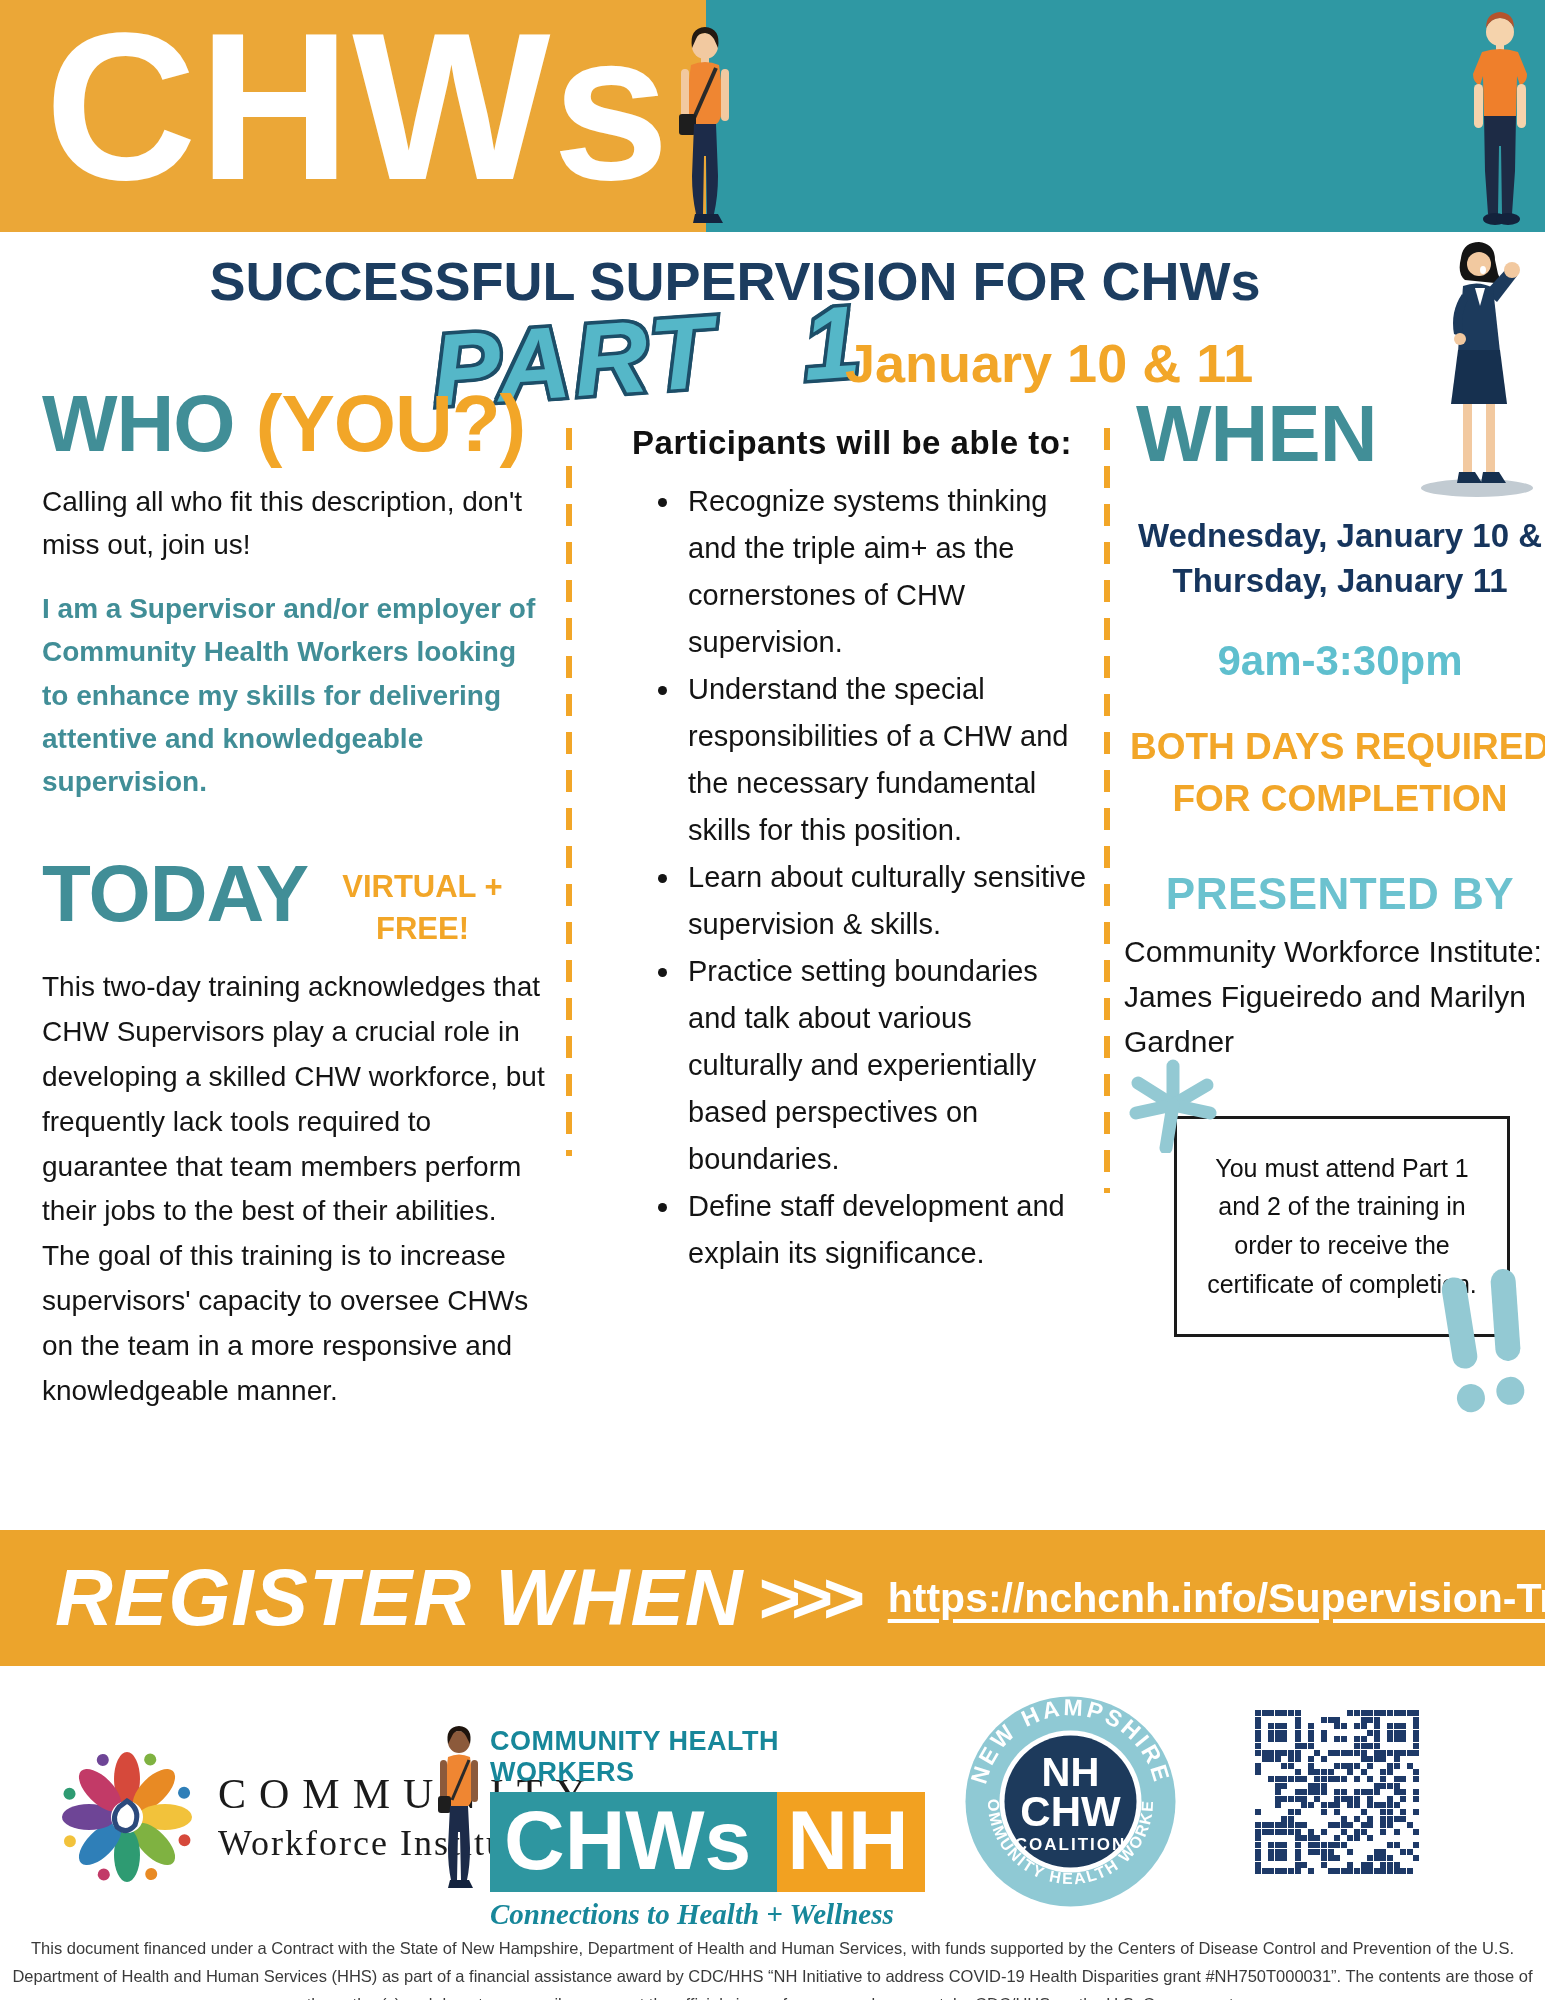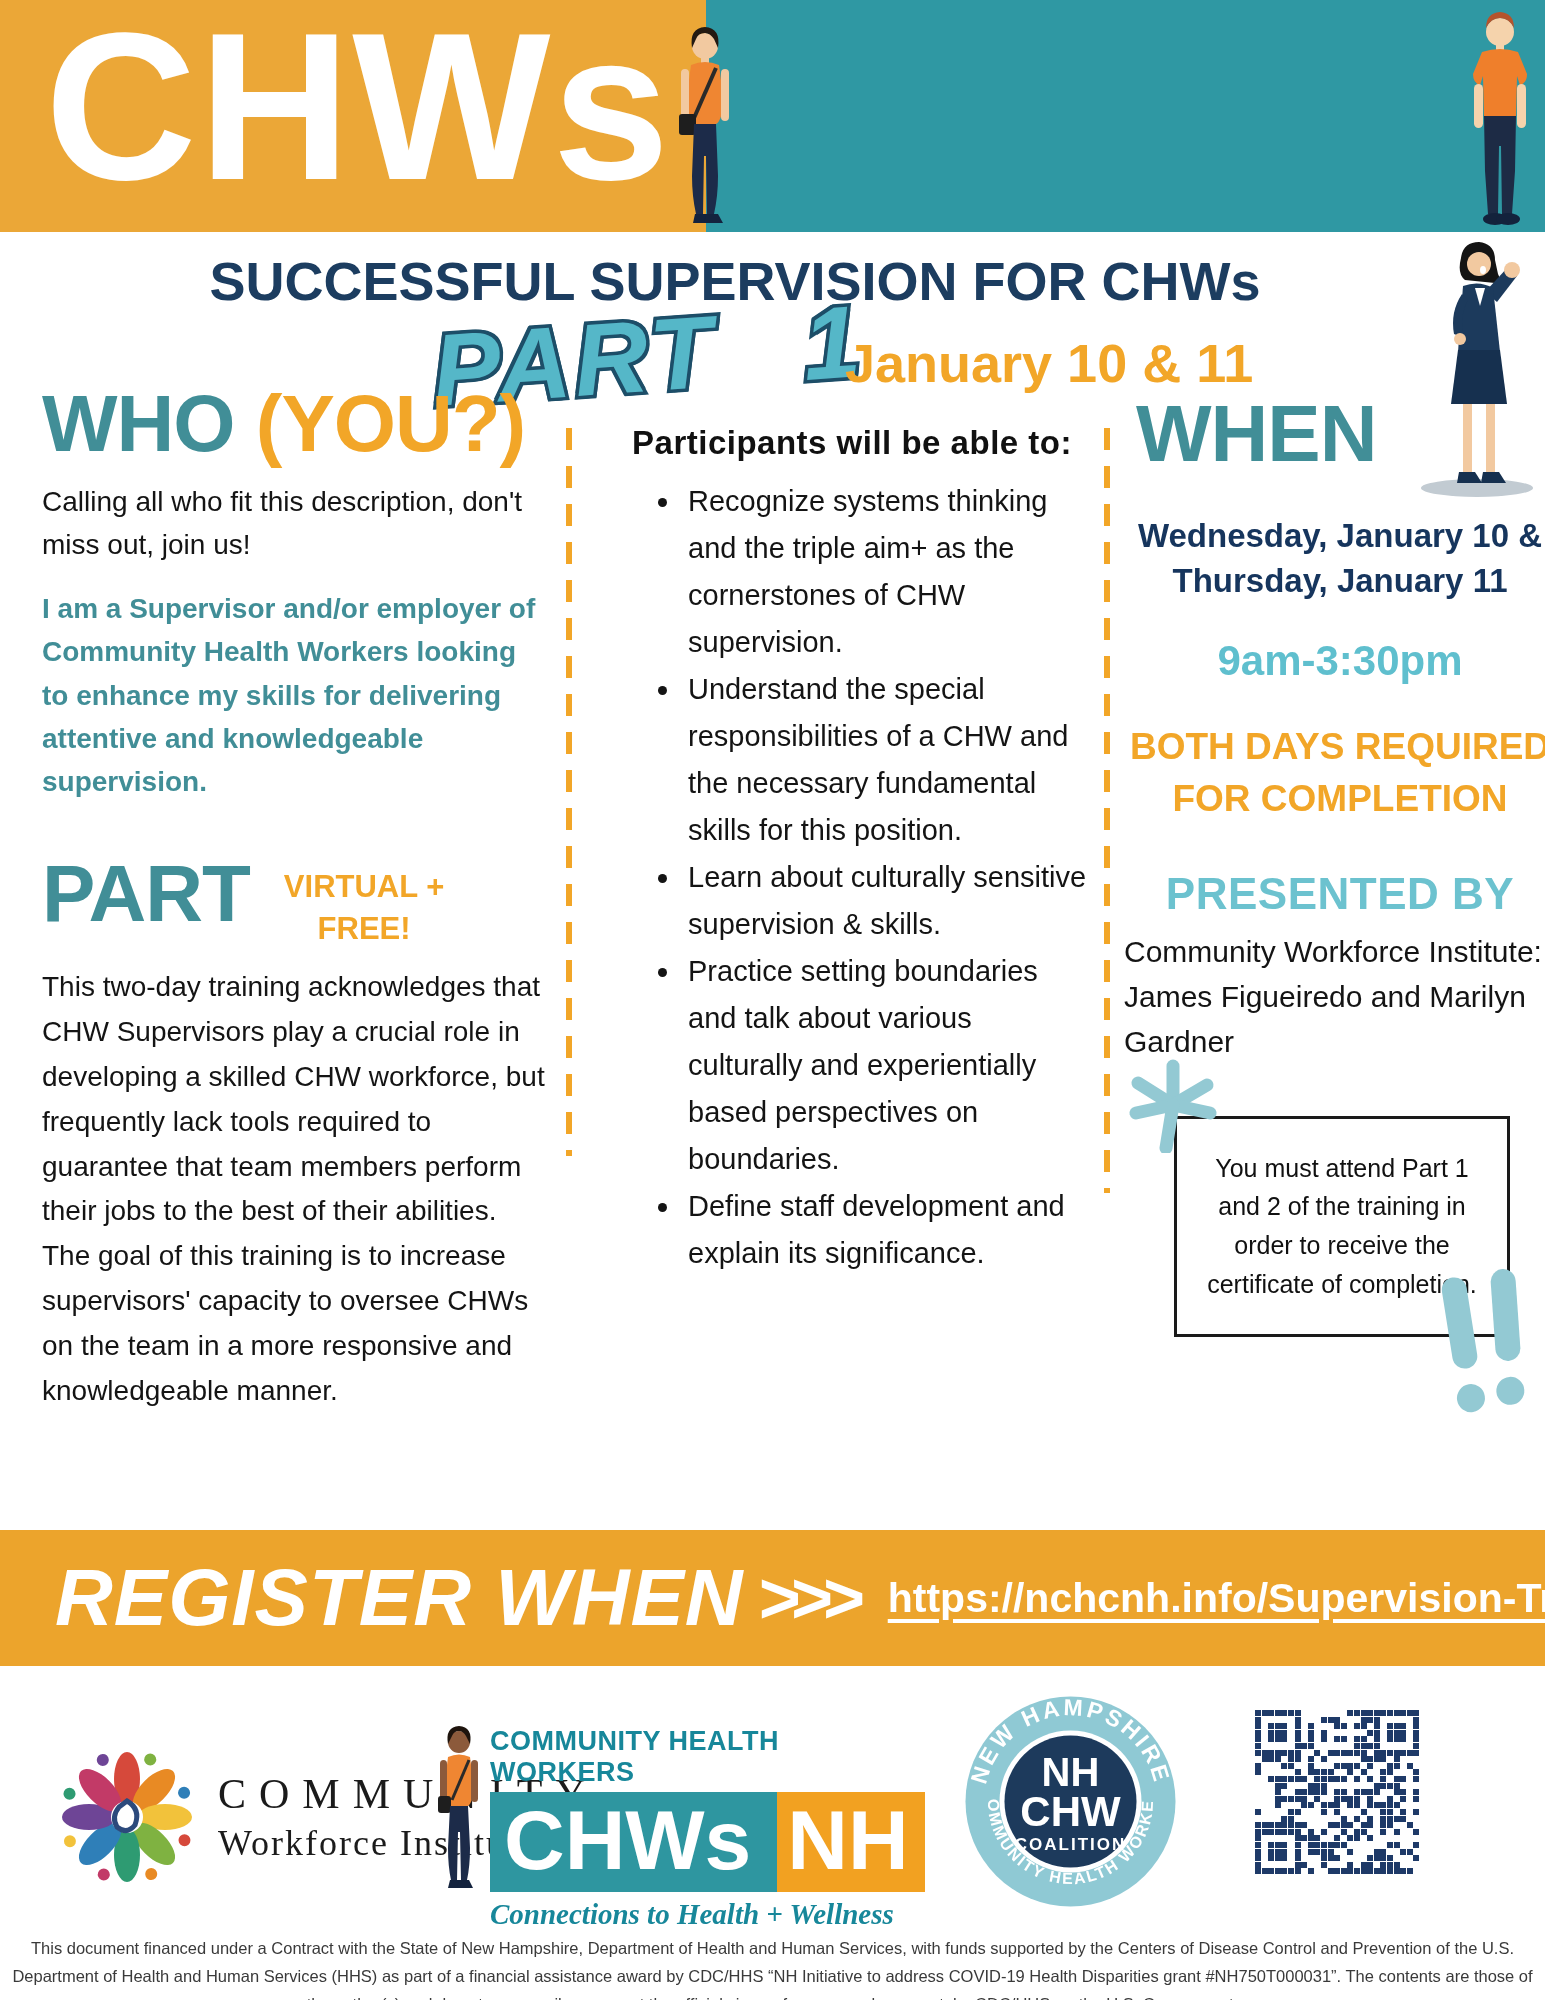--- a/index.html
+++ b/index.html
@@ -151,21 +151,21 @@
   </svg>
 
   <div class="divider divider-1"></div>
   <div class="divider divider-2"></div>
 
   <div class="col-left">
     <div class="h-huge"><span>WHO</span><span class="h-orange"> (YOU?)</span></div>
     <p class="who-intro">Calling all who fit this description, don't miss out, join us!</p>
     <p class="who-desc">I am a Supervisor and/or employer of Community Health Workers looking to enhance my skills for delivering attentive and knowledgeable supervision.</p>
     <div class="what-row">
-      <div class="h-huge">PART</div>
+      <div class="h-huge">TODAY</div>
       <div class="what-badge">
         <div>VIRTUAL +</div>
         <div>FREE!</div>
       </div>
     </div>
     <p class="what-body">This two-day training acknowledges that CHW Supervisors play a crucial role in developing a skilled CHW workforce, but frequently lack tools required to guarantee that team members perform their jobs to the best of their abilities. The goal of this training is to increase supervisors' capacity to oversee CHWs on the team in a more responsive and knowledgeable manner.</p>
   </div>
 
   <div class="col-mid">
     <div class="mid-heading">Participants will be able to:</div>

